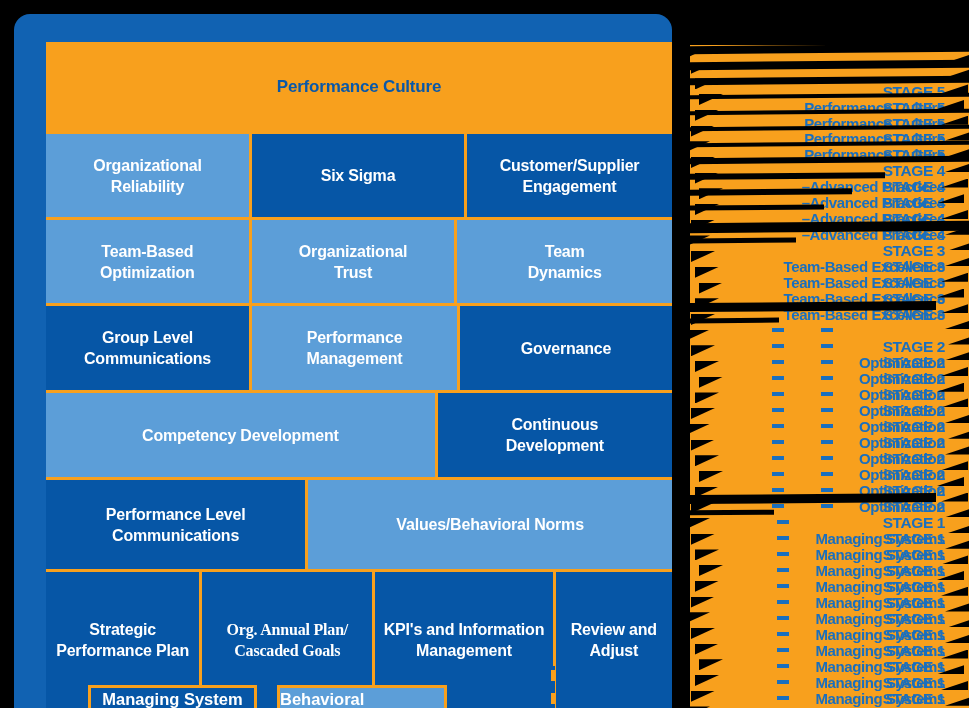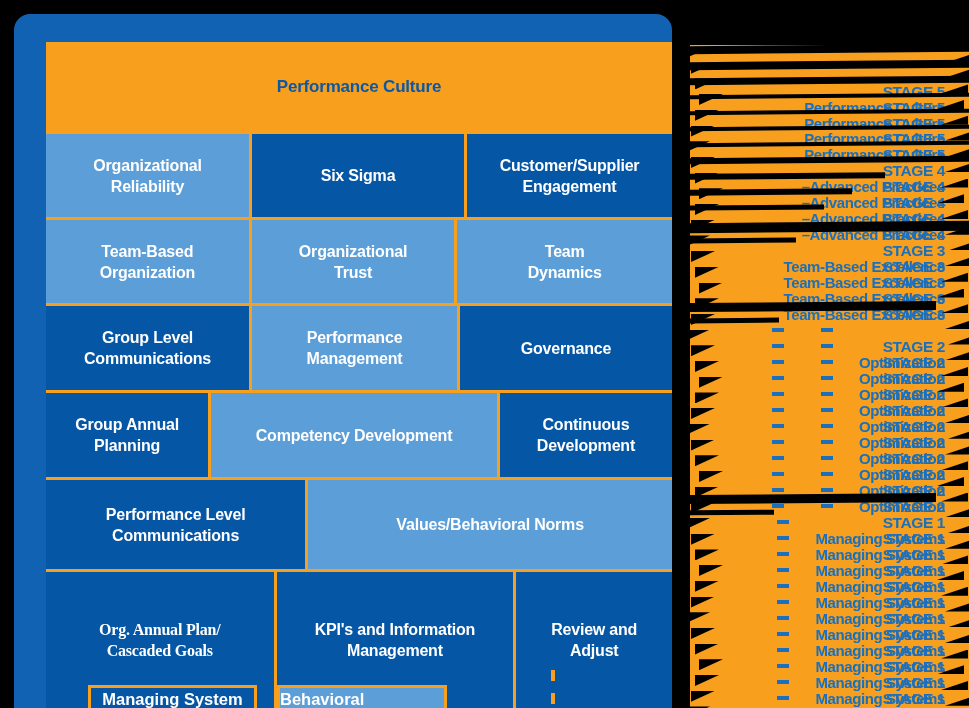--- a/index.html
+++ b/index.html
@@ -57,46 +57,46 @@
         </div>
         <div class="brick-row">
           <div class="brick light" style="flex: 204 1 0%;"><span>Organizational
 Reliability</span></div>
           <div class="brick dark" style="flex: 213 1 0%;"><span>Six Sigma</span></div>
           <div class="brick dark" style="flex: 206 1 0%;"><span>Customer/Supplier
 Engagement</span></div>
         </div>
         <div class="brick-row">
           <div class="brick light" style="flex: 153 1 0%;"><span>Team-Based
-Organization</span></div>
+Optimization</span></div>
           <div class="brick light" style="flex: 153 1 0%;"><span>Organizational
 Trust</span></div>
           <div class="brick light" style="flex: 162 1 0%;"><span>Team
 Dynamics</span></div>
         </div>
         <div class="brick-row">
           <div class="brick dark" style="flex: 204 1 0%;"><span>Group Level
 Communications</span></div>
           <div class="brick light" style="flex: 206 1 0%;"><span>Performance
 Management</span></div>
           <div class="brick dark" style="flex: 213 1 0%;"><span>Governance</span></div>
         </div>
         <div class="brick-row">
-          <div class="brick dark" style="flex: 163 1 0%;"><span>Group Annual
-Planning</span></div>
           <div class="brick light" style="flex: 287 1 0%;"><span>Competency Development</span></div>
           <div class="brick dark" style="flex: 173 1 0%;"><span>Continuous
 Development</span></div>
         </div>
         <div class="brick-row">
           <div class="brick dark" style="flex: 181 1 0%;"><span>Performance Level
 Communications</span></div>
           <div class="brick light" style="flex: 254 1 0%;"><span>Values/Behavioral Norms</span></div>
         </div>
         <div class="brick-row">
+          <div class="brick dark" style="flex: 154 1 0%;"><span>Strategic
+Performance Plan</span></div>
           <div class="brick dark" style="flex: 171 1 0%; font-family: Liberation Serif, serif;"><span>Org. Annual Plan/
 Cascaded Goals</span></div>
           <div class="brick dark" style="flex: 178 1 0%;"><span>KPI's and Information
 Management</span></div>
           <div class="brick dark" style="flex: 117 1 0%;"><span>Review and
 Adjust</span></div>
         </div>
       </div>
   </div>
 

